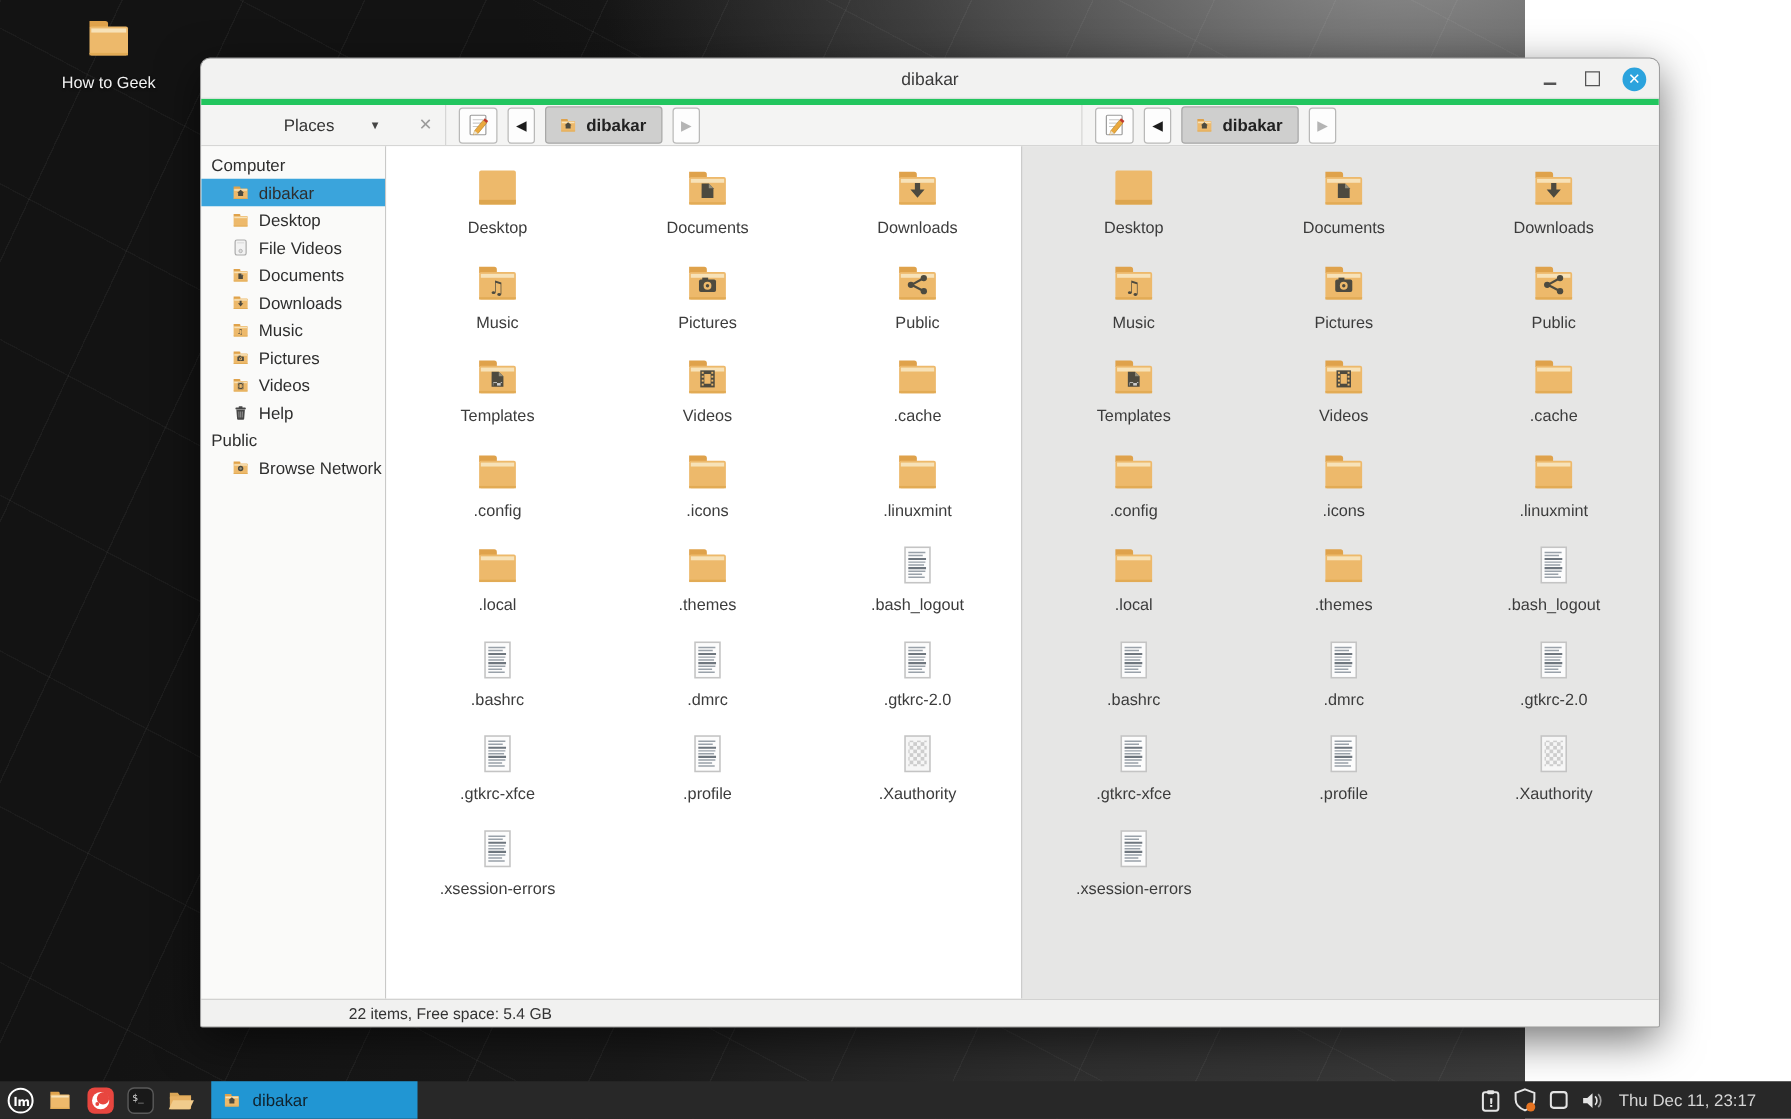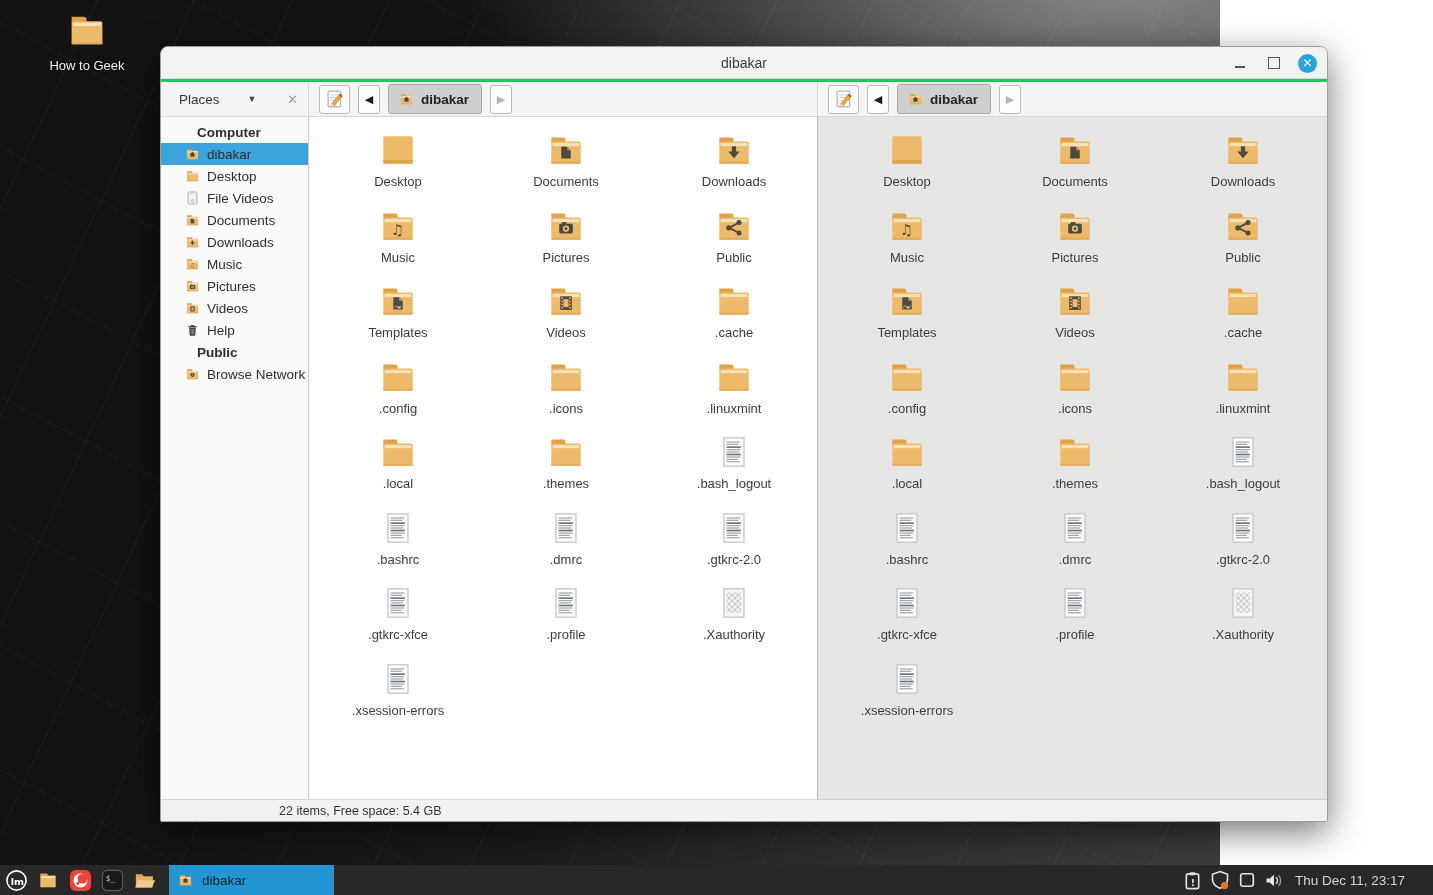--- a/index.html
+++ b/index.html
@@ -43,42 +43,42 @@
   .wc-max::after { content:""; width:10px; height:10px; border:1.5px solid #555; }
   .wc-close { width:19px; height:19px; border-radius:50%; background:#2ba3dd;
     color:#fff; font-size:12px; font-weight:bold; display:flex;
     align-items:center; justify-content:center; }
 
   .menubar { height:30px; flex:0 0 30px; background:#f4f4f3; display:flex;
     align-items:center; padding-left:18px; gap:26px; font-size:13.5px; color:#333; }
   .menubar .menu-item { cursor:default; }
 
   .toolbar-row { height:38px; flex:0 0 38px; background:#f4f4f3;
-    border-top:3px solid #22c55e; border-bottom:1px solid #d6d6d5; display:flex; }
+    border-top:5px solid #22c55e; border-bottom:1px solid #d6d6d5; display:flex;padding-left:48px; }
   .places-head { width:148px; flex:0 0 148px; border-right:1px solid #d6d6d5;
     display:flex; align-items:center; padding:0 10px 0 18px; font-size:13.5px; color:#333; }
   .places-head .caret { margin-left:28px; font-size:9px; color:#444; }
   .places-head .close-x { margin-left:auto; color:#9c9c9c; font-size:13px; font-weight:bold; }
   .pane-toolbar { display:flex; align-items:center; gap:8px; padding-left:10px; }
   .pane-toolbar.left { width:509px; flex:0 0 509px; border-right:1px solid #d6d6d5; }
   .pane-toolbar.right { flex:1; }
   .tb-btn { height:29px; background:#fdfdfd; border:1px solid #b9b9b8;
     border-radius:3px; display:flex; align-items:center; justify-content:center; }
   .tb-edit { width:31px; }
   .tb-arrow { width:22px; font-size:11px; color:#1c1c1c; }
   .tb-arrow.disabled { color:#b4b4b4; }
   .path-btn { height:30px; padding:0 12px 0 9px; background:#cfcfce;
     border:1px solid #a8a8a7; border-radius:3px; display:flex; align-items:center;
     gap:6px; font-size:13.5px; font-weight:bold; color:#222; }
 
   .content-row { flex:1; display:flex; min-height:0; }
   .sidebar { width:148px; flex:0 0 148px; background:#fafaf9;
     border-right:1px solid #c9c9c8; padding-top:4px; font-size:13.5px; color:#2e2e2e;
     overflow:hidden; }
-  .side-header { font-weight:bold; padding:4px 6px 3px 8px;margin-left:28px; }
+  .side-header { font-weight:normal; padding:4px 6px 3px 8px; }
   .side-item { display:flex; align-items:center; gap:6px; height:22px;
     padding-left:23px; cursor:default; white-space:nowrap; }
   .side-item.selected { background:#3aa4dc; }
 
   .pane { overflow:hidden; }
   .pane.left { width:509px; flex:0 0 509px; background:#ffffff;
     border-right:1px solid #bcbcbb; }
   .pane.right { flex:1; background:#e6e6e5; }
   .file-grid { display:grid; grid-template-columns:repeat(3,168px);
     grid-auto-rows:75.5px; padding:12px 0 0 5px; }

